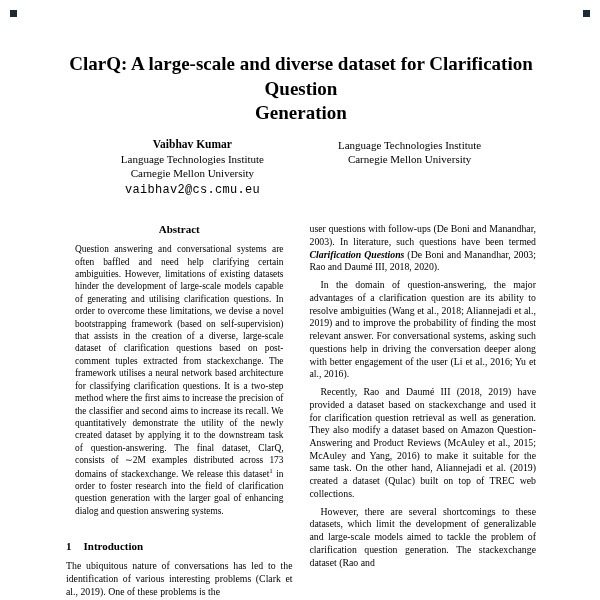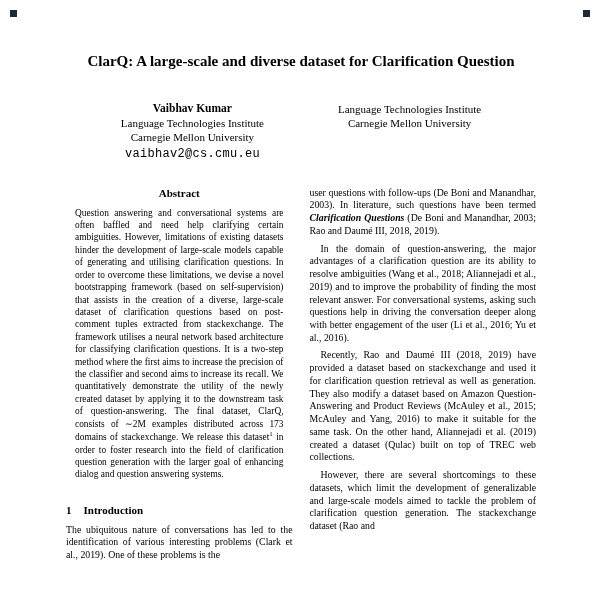--- a/index.html
+++ b/index.html
@@ -21,29 +21,29 @@
   .page {
     position: absolute;
     top: 0; left: 0;
     width: 600px; height: 600px;
     padding: 52px 64px 0 66px;
   }
 
   .paper-title {
     text-align: center;
     font-weight: bold;
-    font-size: 15px;
+    font-size: 19px;
     line-height: 1.3;
   }
 
   .authors-row {
     display: flex;
     justify-content: center;
     gap: 74px;
-    margin-top: 30px;
+    margin-top: 12px;
     text-align: center;
   }
   .author-name { font-weight: bold; font-size: 11.5px; margin-bottom: 2px; }
   .author-affil { font-size: 11px; line-height: 1.28; font-family: Liberation Serif, serif; }
   .author-email {
     font-family: "Liberation Mono", "DejaVu Sans Mono", monospace;
     font-size: 12px;
     margin-top: 3px;
     letter-spacing: 0.3px;
   }
@@ -90,20 +90,21 @@
 </head>
 <body>
 
 <div class="corner-marker corner-left"></div>
 <div class="corner-marker corner-right"></div>
 
 <div class="page">
 
   <div class="paper-title">
     <div>ClarQ: A large-scale and diverse dataset for Clarification Question</div>
+    <div>Generation</div>
   </div>
 
   <div class="authors-row">
     <div class="author-block">
       <div class="author-name">Vaibhav Kumar</div>
       <div class="author-affil">Language Technologies Institute</div>
       <div class="author-affil">Carnegie Mellon University</div>
       <div class="author-email">vaibhav2@cs.cmu.eu</div>
     </div>
     <div class="author-block">
@@ -123,21 +124,21 @@
       <div class="section-heading">
         <span class="sec-num">1</span><span>Introduction</span>
       </div>
       <div class="body-text">
         <p>The ubiquitous nature of conversations has led to the identification of various interesting problems (Clark et al., 2019). One of these problems is the</p>
       </div>
     </div>
 
     <div class="col body-text">
       <p>
-        <span>user questions with follow-ups (De Boni and Manandhar, 2003). In literature, such questions have been termed </span><span class="term-italic">Clarification Questions</span><span> (De Boni and Manandhar, 2003; Rao and Daumé III, 2018, 2019).</span>
+        <span>user questions with follow-ups (De Boni and Manandhar, 2003). In literature, such questions have been termed </span><span class="term-italic">Clarification Questions</span><span> (De Boni and Manandhar, 2003; Rao and Daumé III, 2018, 2020).</span>
       </p>
       <p class="indent">In the domain of question-answering, the major advantages of a clarification question are its ability to resolve ambiguities (Wang et al., 2018; Aliannejadi et al., 2019) and to improve the probability of finding the most relevant answer. For conversational systems, asking such questions help in driving the conversation deeper along with better engagement of the user (Li et al., 2016; Yu et al., 2016).</p>
       <p class="indent">Recently, Rao and Daumé III (2018, 2019) have provided a dataset based on stackexchange and used it for clarification question retrieval as well as generation. They also modify a dataset based on Amazon Question-Answering and Product Reviews (McAuley et al., 2015; McAuley and Yang, 2016) to make it suitable for the same task. On the other hand, Aliannejadi et al. (2019) created a dataset (Qulac) built on top of TREC web collections.</p>
       <p class="indent">However, there are several shortcomings to these datasets, which limit the development of generalizable and large-scale models aimed to tackle the problem of clarification question generation. The stackexchange dataset (Rao and</p>
     </div>
 
   </div>
 </div>
 
 </body></html>

